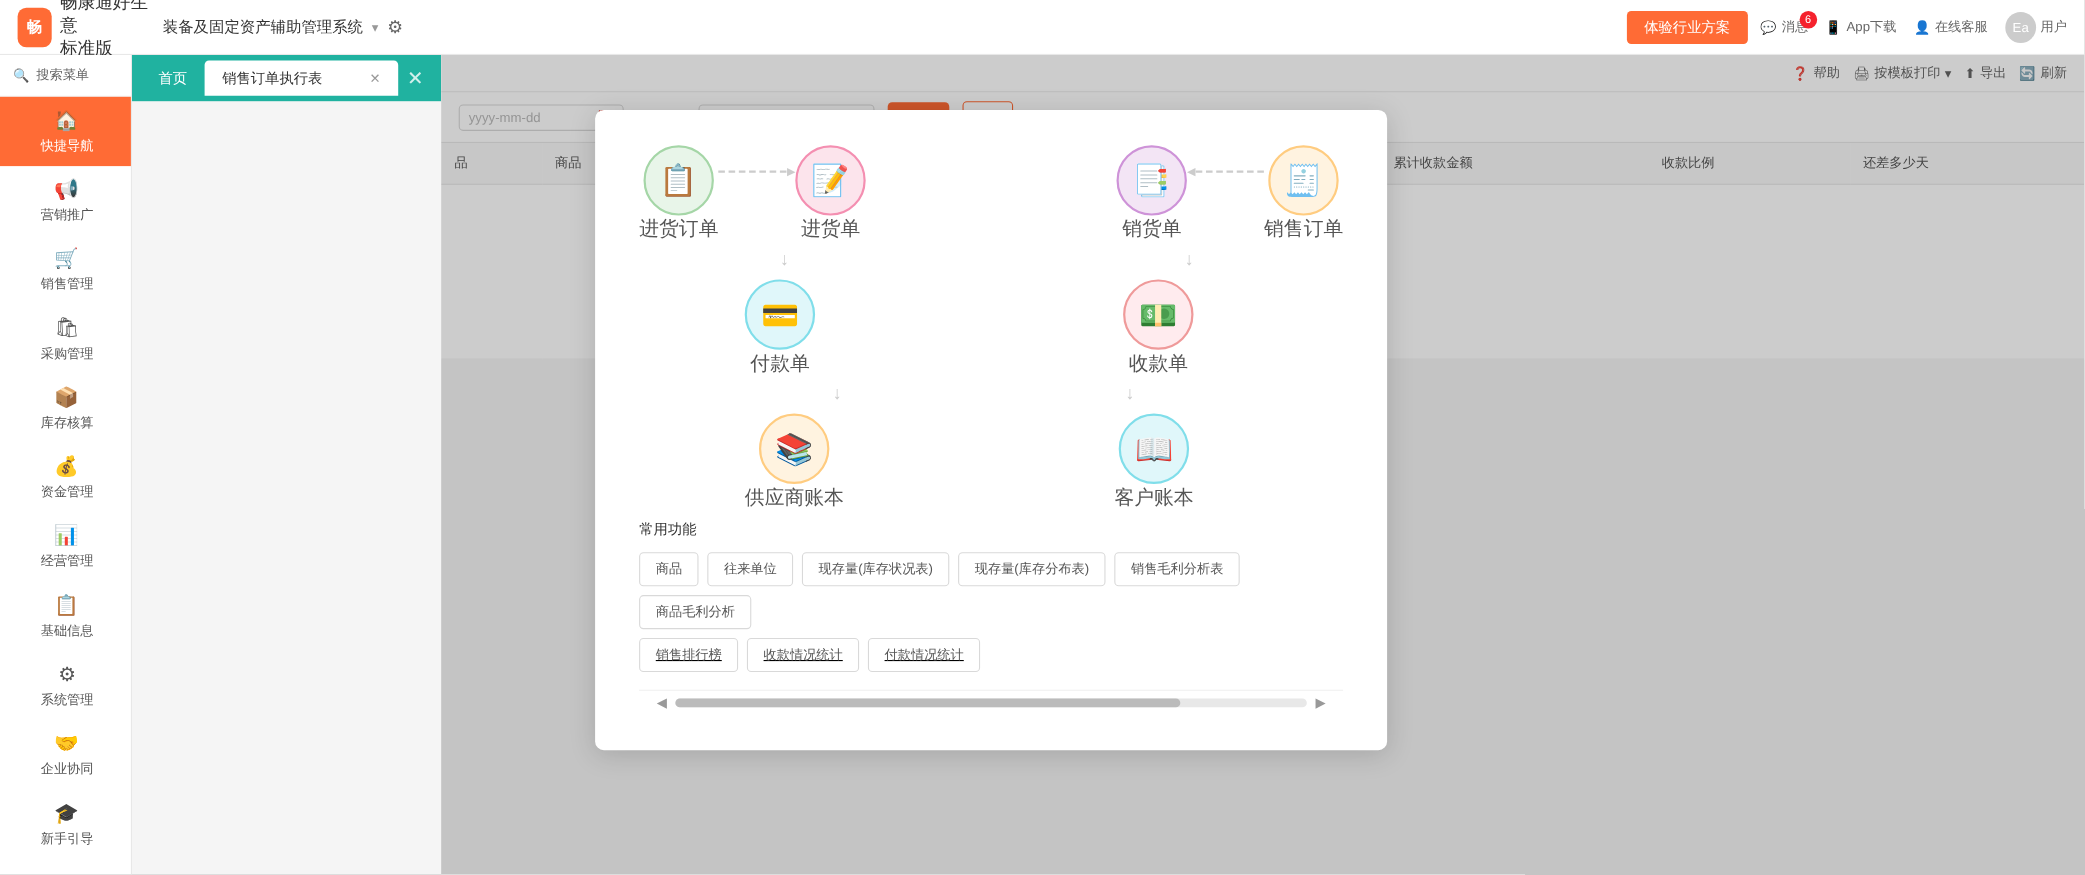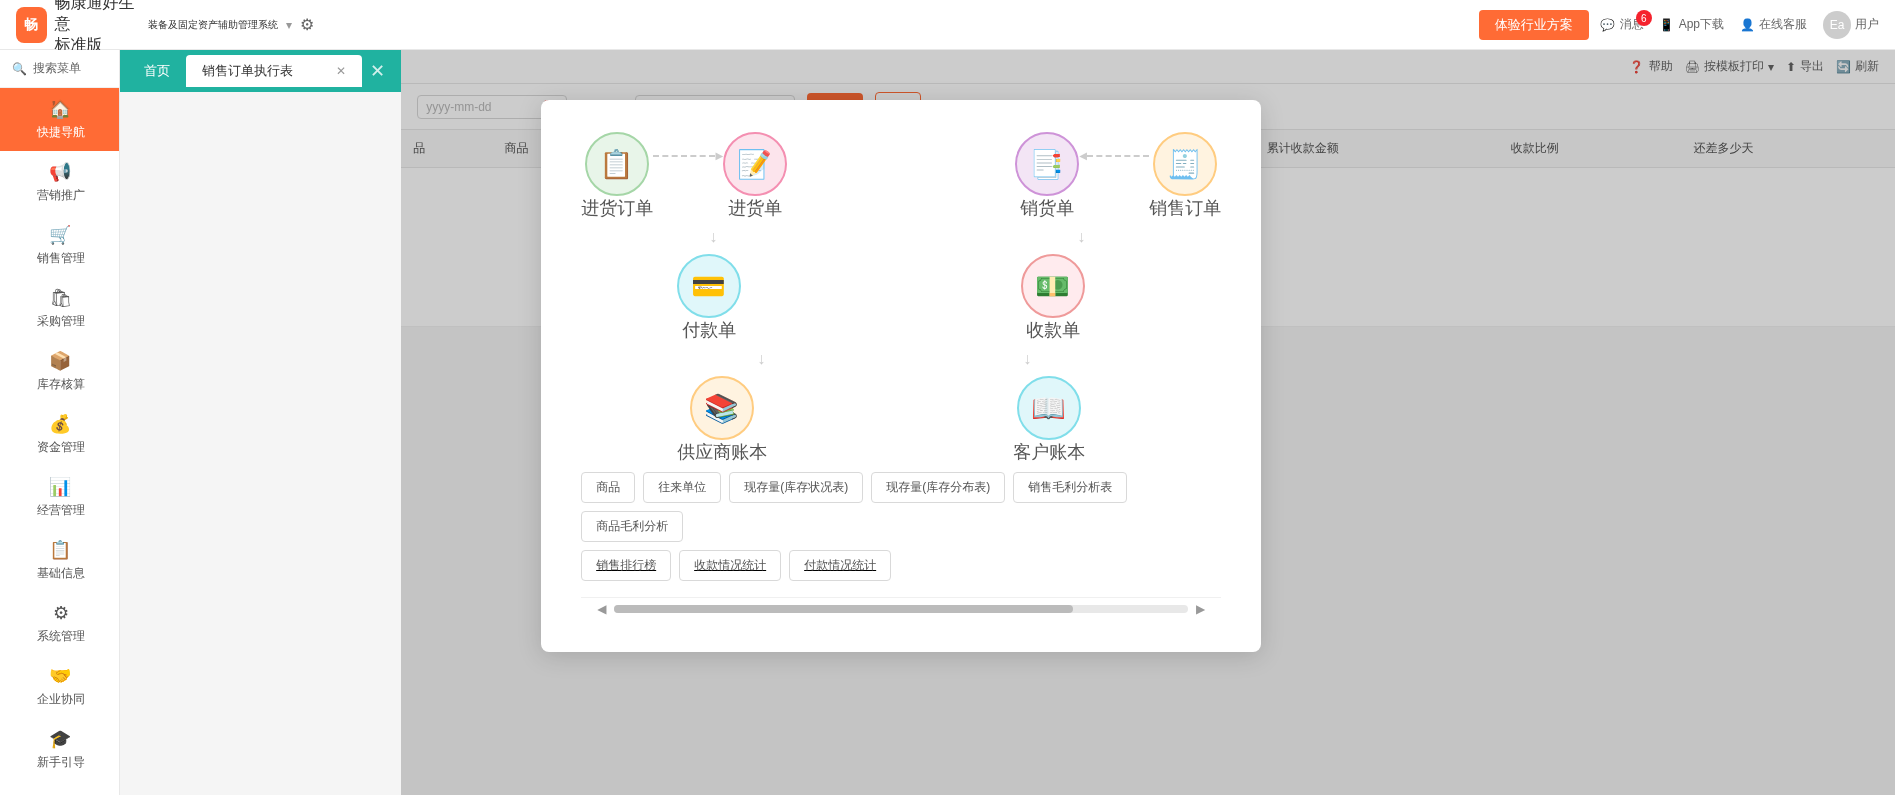--- a/index.html
+++ b/index.html
@@ -11,21 +11,21 @@
     
     .top-header {
       display: flex; align-items: center; height: 50px;
       background: #fff; border-bottom: 1px solid #e8e8e8;
       padding: 0 16px; gap: 12px; flex-shrink: 0;
     }
     .logo-area { display: flex; align-items: center; gap: 8px; width: 120px; }
     .logo-icon { width: 36px; height: 36px; background: #ff6b35; border-radius: 8px; display: flex; align-items: center; justify-content: center; color: #fff; font-weight: bold; font-size: 14px; }
     .logo-text { font-size: 16px; color: #333; line-height: 1.3; }
     .system-title { display: flex; align-items: center; gap: 8px; flex: 1; }
-    .system-name { font-size: 10px; color: #333; font-weight: 500; }
+    .system-name { font-size: 14px; color: #333; font-weight: 500; }
     .dropdown-arrow { color: #999; font-size: 12px; }
     .gear-btn { color: #666; font-size: 16px; cursor: pointer; }
     .experience-btn { background: #ff6b35; color: #fff; border: none; border-radius: 4px; padding: 6px 16px; font-size: 13px; cursor: pointer; }
     .header-right { display: flex; align-items: center; gap: 16px; margin-left: auto; }
     .header-icon-item { display: flex; align-items: center; gap: 4px; color: #666; font-size: 12px; cursor: pointer; position: relative; }
     .badge { background: #f5222d; color: #fff; border-radius: 10px; font-size: 10px; padding: 0 4px; min-width: 16px; height: 16px; display: flex; align-items: center; justify-content: center; position: absolute; top: -6px; right: -8px; }
     .user-avatar { width: 28px; height: 28px; border-radius: 50%; background: #ccc; display: flex; align-items: center; justify-content: center; color: #fff; font-size: 12px; }
 
     
     .main-layout { display: flex; flex: 1; overflow: hidden; }
@@ -344,20 +344,21 @@
                   </div>
                   <div style="width:100px;"></div>
                   <div class="flow-col" style="margin-right:120px;">
                     <div class="flow-circle teal" style="font-size:28px;">📖</div>
                     <div class="flow-label">客户账本</div>
                   </div>
                 </div>
               </div>
 
               <div class="common-functions">
+                <div class="cf-title">常用功能</div>
                 <div class="cf-buttons">
                   <button class="cf-btn">商品</button>
                   <button class="cf-btn">往来单位</button>
                   <button class="cf-btn">现存量(库存状况表)</button>
                   <button class="cf-btn">现存量(库存分布表)</button>
                   <button class="cf-btn">销售毛利分析表</button>
                   <button class="cf-btn">商品毛利分析</button>
                 </div>
                 <div class="cf-buttons" style="margin-top:8px;text-decoration:underline;">
                   <button class="cf-btn">销售排行榜</button>

